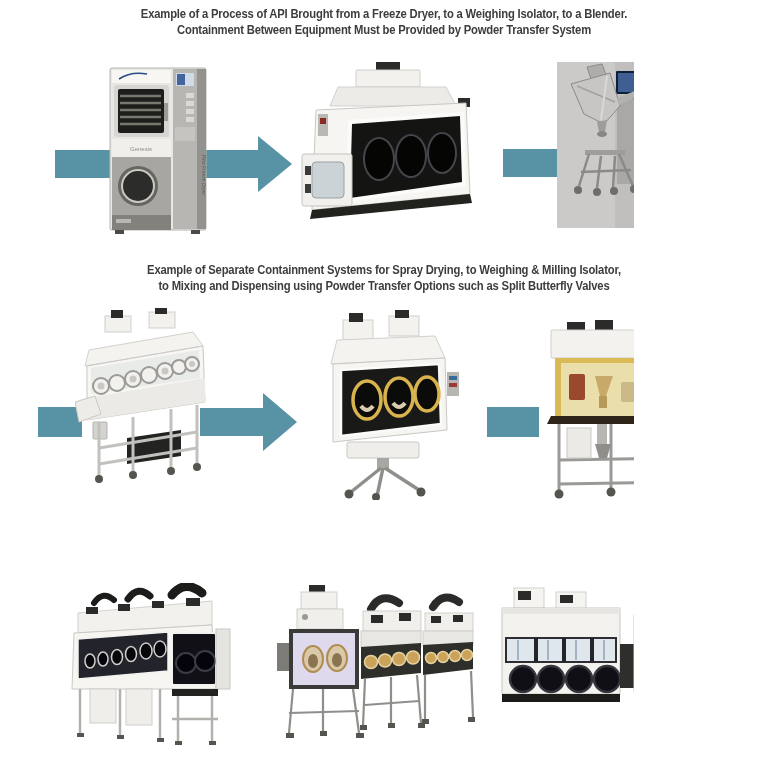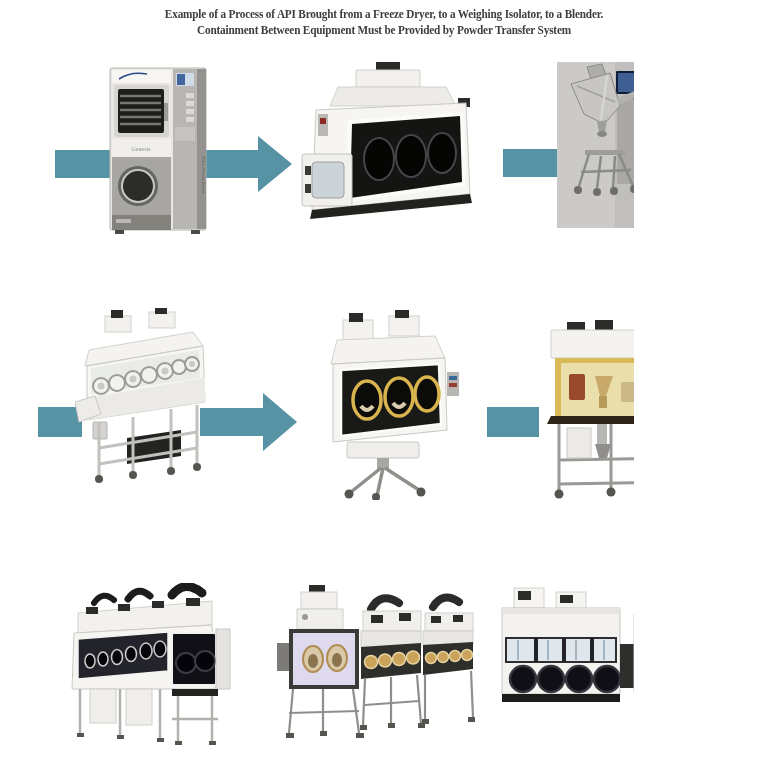--- a/index.html
+++ b/index.html
@@ -1,18 +1,18 @@
 <!DOCTYPE html>
 <html style="--background: #ffffff; --arrow: #5892a5; --heading-text: #3d3d3d; --photo-background: #cbcac8;"><head>
 <meta charset="utf-8">
 <style>
   html,body{margin:0;padding:0;background:var(--background,#ffffff);}
   .canvas{position:relative;width:634px;height:773px;overflow:hidden;
           background:var(--background,#ffffff);
-          font-family:Liberation Serif, serif;}
+          font-family:Liberation Sans, sans-serif;}
   .hdg{position:absolute;left:0;width:768px;text-align:center;
        color:var(--heading-text,#3d3d3d);font-weight:700;font-size:12.5px;
        line-height:15.5px;letter-spacing:-0.2px;}
   .hdg-line{white-space:nowrap;transform:scaleX(0.9);transform-origin:50% 50%;}
   .abs{position:absolute;}
   .arrow-shape{fill:var(--arrow,#5892a5);}
   .photo-bg{fill:var(--photo-background,#cbcac8);}
   svg{display:block;}
 </style>
 </head>
@@ -115,20 +115,24 @@
       <path d="M24 110 L74 108"></path>
     </g>
     <g fill="#6e6d6b">
       <circle cx="21" cy="128" r="4"></circle>
         <circle cx="40" cy="130" r="4"></circle>
       <circle cx="57" cy="129" r="4"></circle>
         <circle cx="77" cy="127" r="4"></circle>
     </g>
   </svg>
 
+  <div class="hdg" style="top:263px">
+    <div class="hdg-line">Example of Separate Containment Systems for Spray Drying, to Weighing &amp; Milling Isolator,</div>
+    <div class="hdg-line">to Mixing and Dispensing using Powder Transfer Options such as Split Butterfly Valves</div>
+  </div>
 
   <svg class="abs" style="left:38px;top:407px" width="44" height="30" viewBox="0 0 44 30">
     <rect class="arrow-shape" width="44" height="30"></rect>
   </svg>
   <svg class="abs" style="left:200px;top:393px" width="97" height="58" viewBox="0 0 97 58">
     <polygon class="arrow-shape" points="0,15 63,15 63,0 97,29 63,58 63,43 0,43"></polygon>
   </svg>
   <svg class="abs" style="left:487px;top:407px" width="52" height="30" viewBox="0 0 52 30">
     <rect class="arrow-shape" width="52" height="30"></rect>
   </svg>

